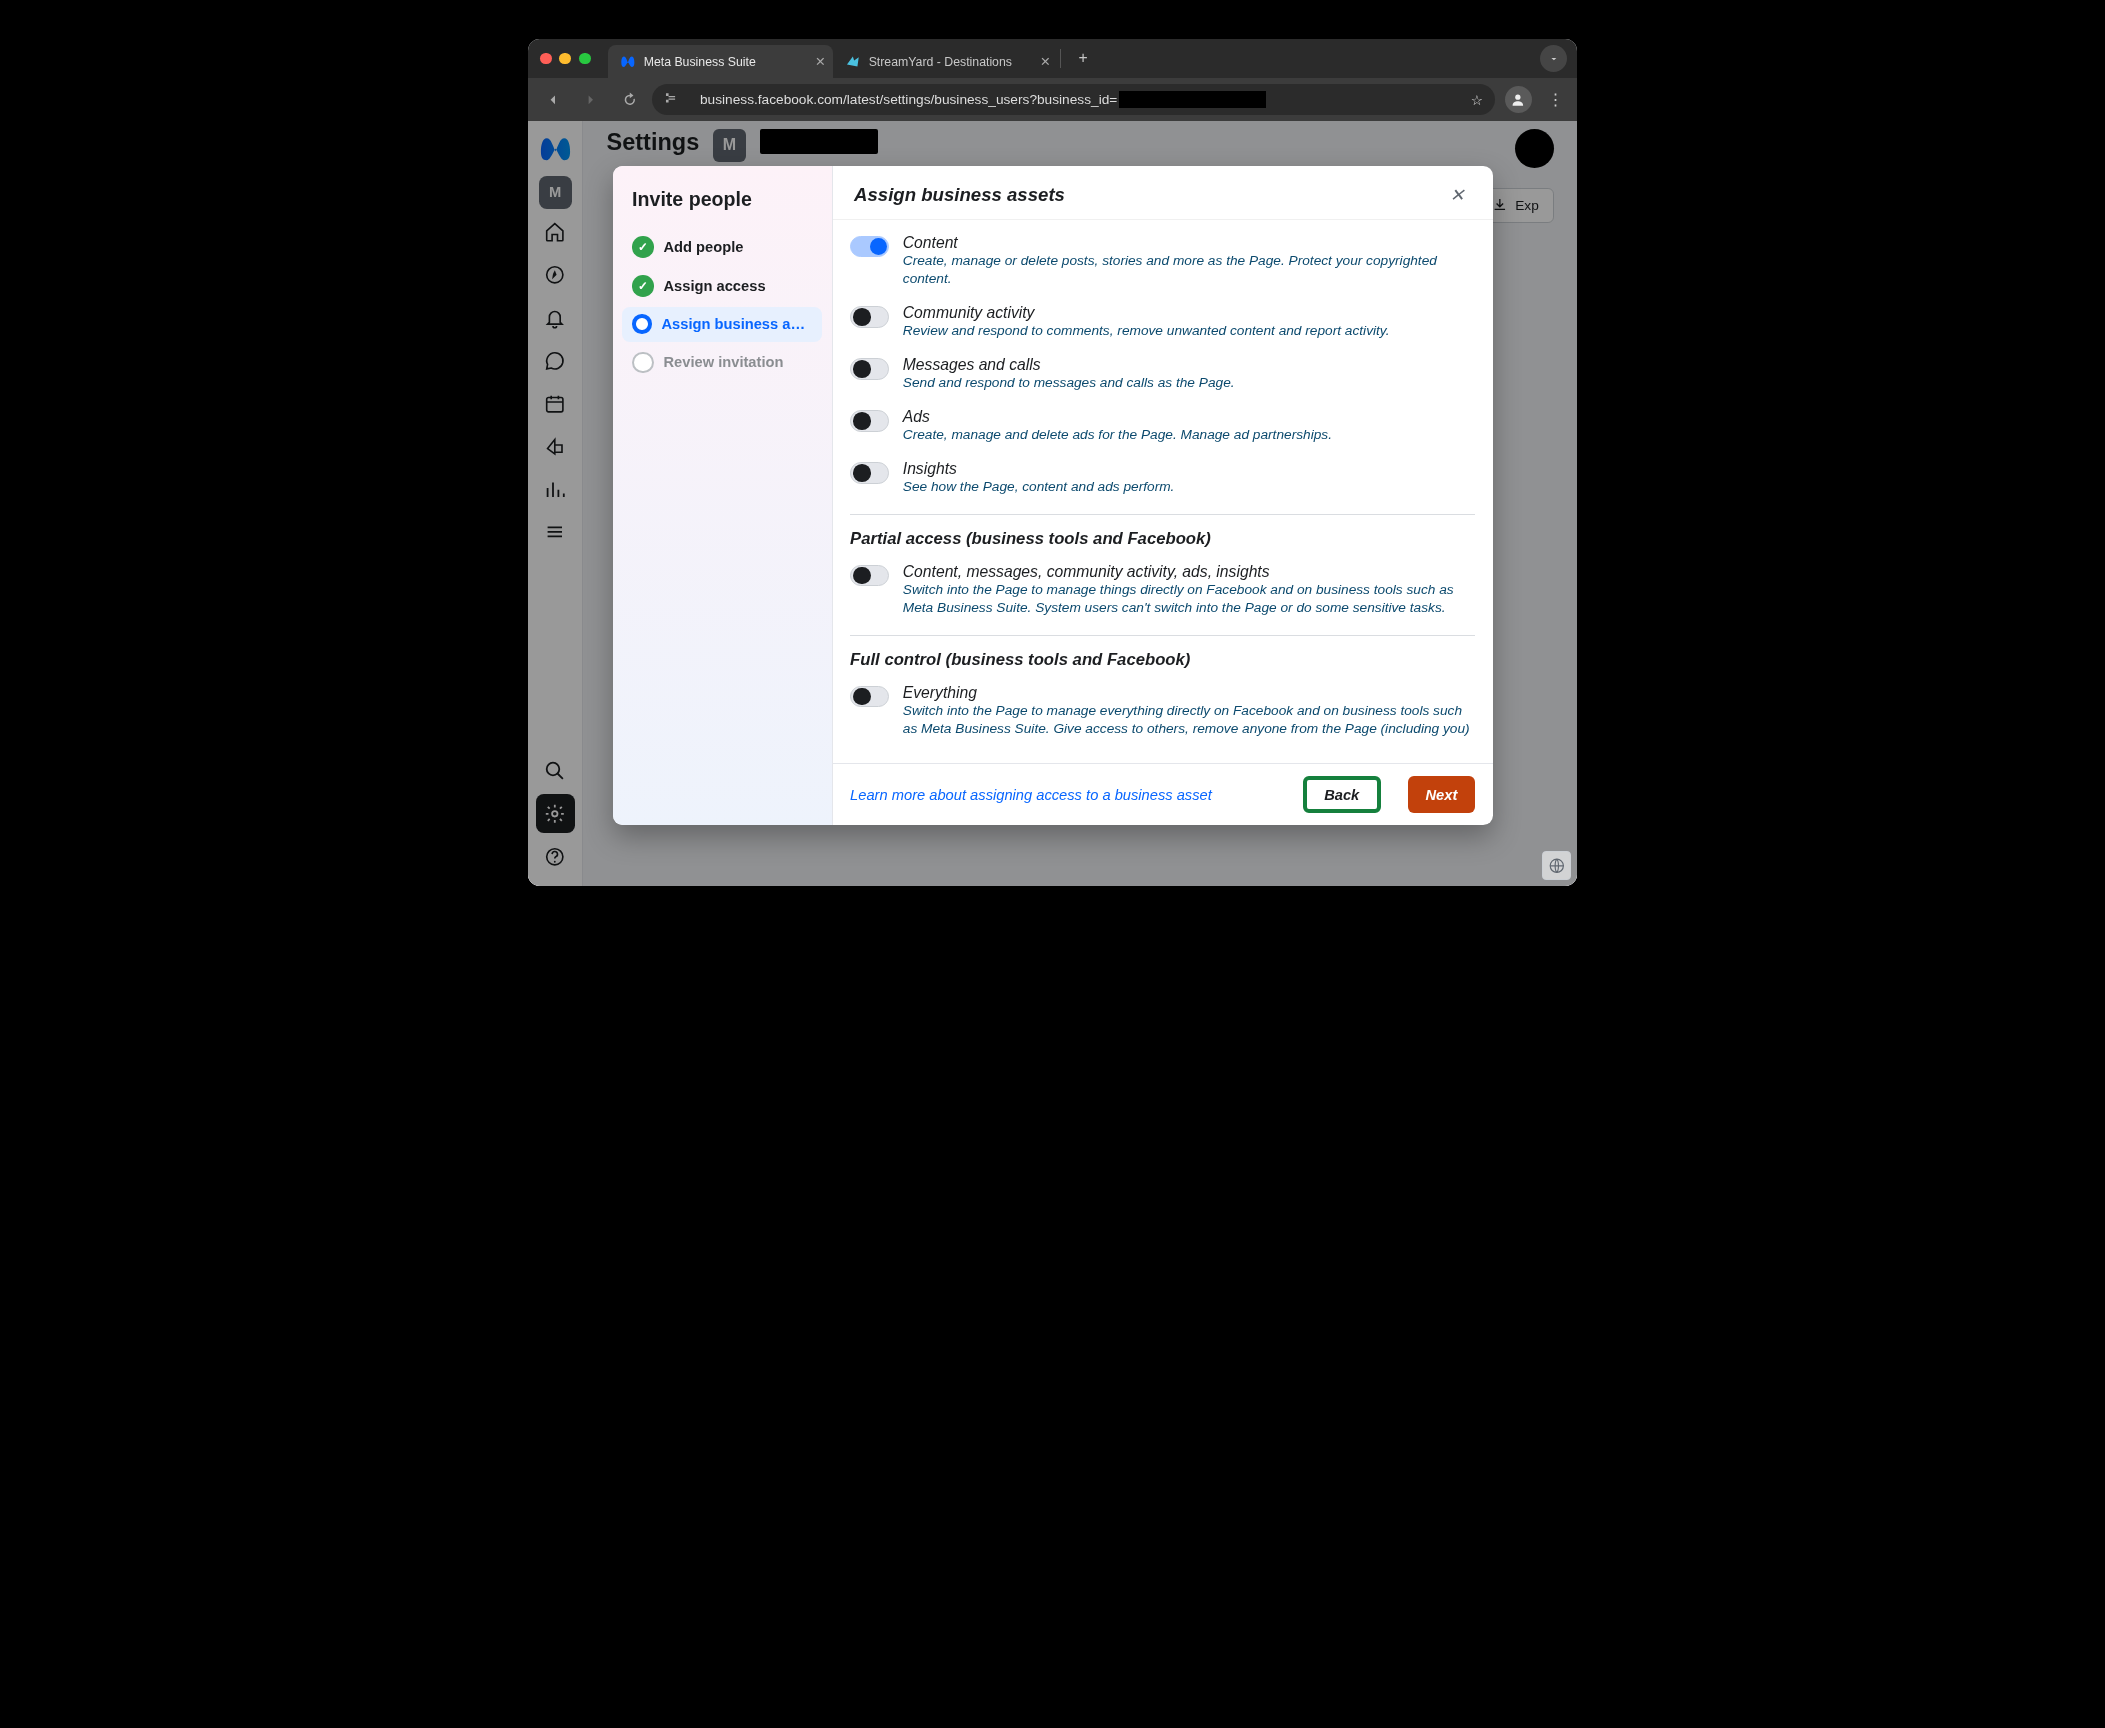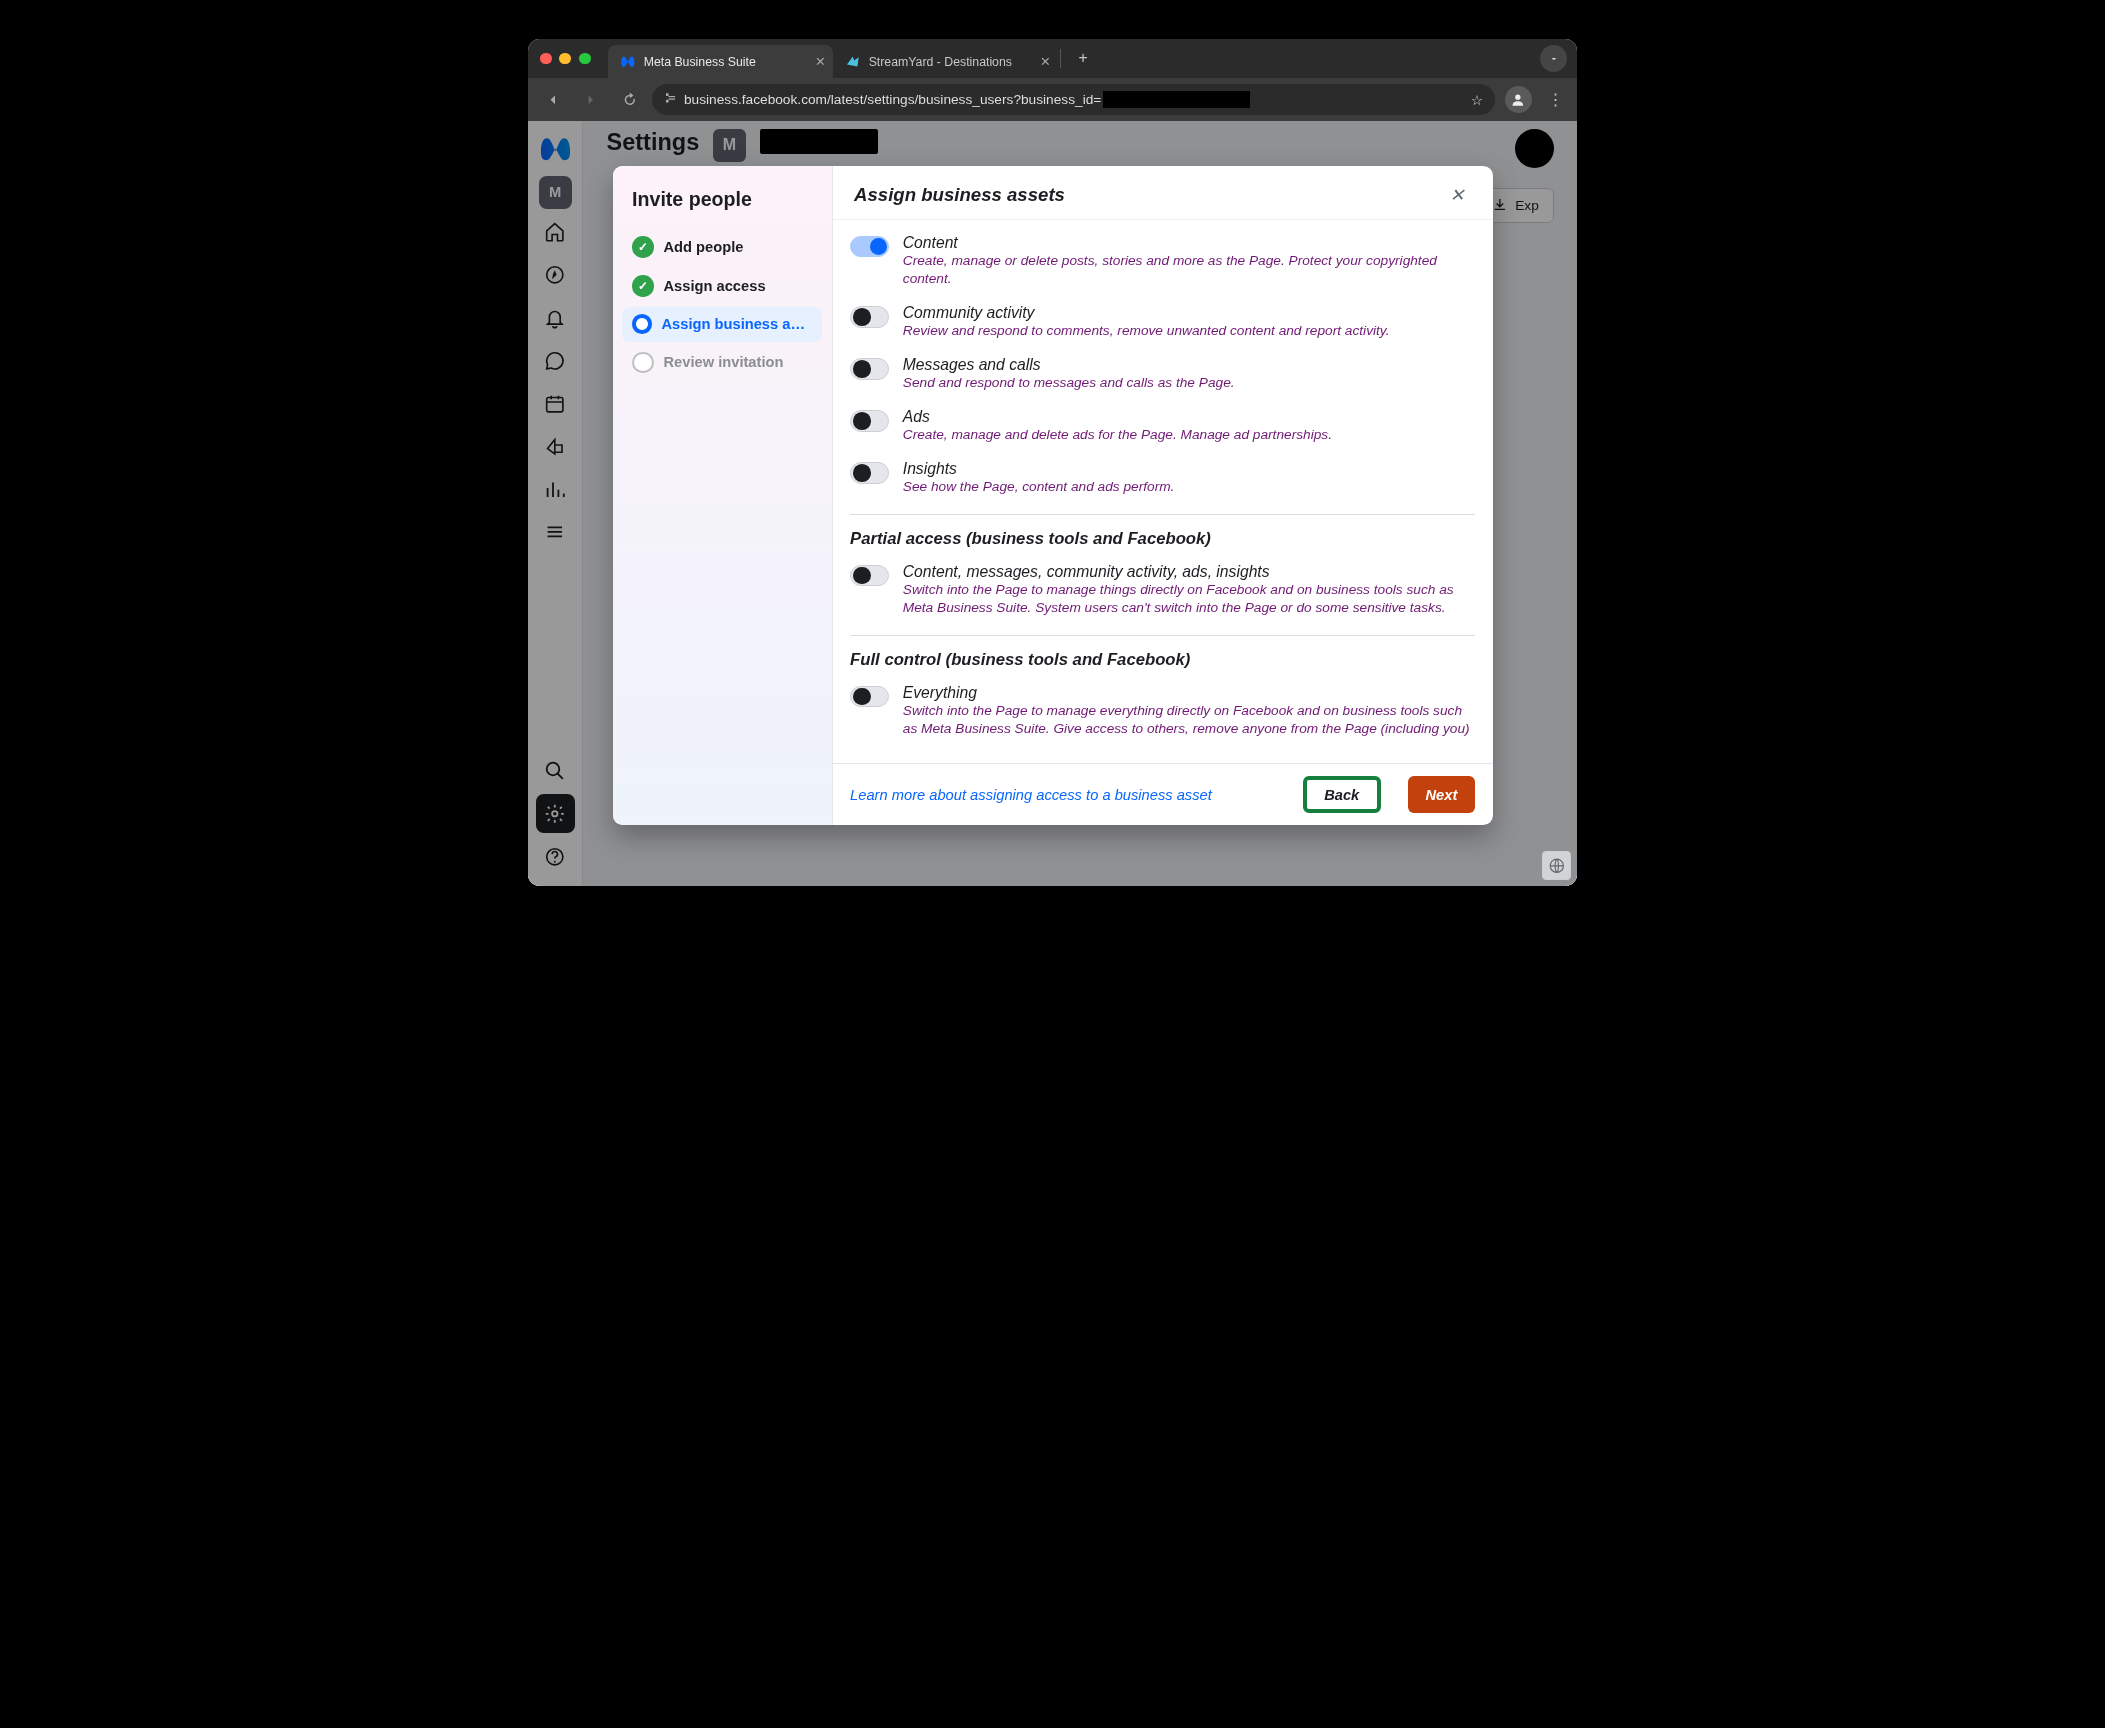--- a/index.html
+++ b/index.html
@@ -97,21 +97,21 @@
   }
   .nav-btn.dis { color: #666; }
   .addr-bar {
     flex: 1;
     height: 31px;
     background: #2b2b2b;
     border-radius: 15.7px;
     display: flex;
     align-items: center;
     padding: 0 11.8px;
-    gap: 4px;
+    gap: 20px;
     color: #ddd;
     font-size: 13.7px;
     position: relative;
   }
   .addr-bar .site-icon { color: #aaa; font-size: 12.7px; }
   .addr-bar .url { flex: 1; white-space: nowrap; overflow: hidden; display: flex; align-items: center; }
   .addr-bar .url .redact { display: inline-block; width: 147px; height: 17.6px; background: #000; margin-left: 2px; }
   .addr-bar .star { color: #ddd; cursor: pointer; }
   .profile-btn {
     width: 27.4px; height: 27.4px; border-radius: 50%;
@@ -331,21 +331,21 @@
   }
   .toggle.on .knob {
     left: 18.6px;
     background: #0866ff;
   }
   .perm-text { flex: 1; }
   .perm-title {
     font-size: 15.7px; color: #1c1e21; font-weight: 400;
   }
   .perm-desc {
-    font-size: 13.7px; color: #701a75; line-height: 1.35;
+    font-size: 13.7px; color: #0c4a6e; line-height: 1.35;
   }
   .divider { border-top: 1px solid #dadde1; margin: 9.8px 0 13.7px 0; }
   .section-head {
     font-size: 16.7px; font-weight: 800; color: #1c1e21;
     padding-bottom: 5.9px;
   }
   .modal-footer {
     border-top: 1px solid #e4e6eb;
     padding: 11.8px 17.6px;
     display: flex; align-items: center; gap: 27px; margin-top: 20px;

